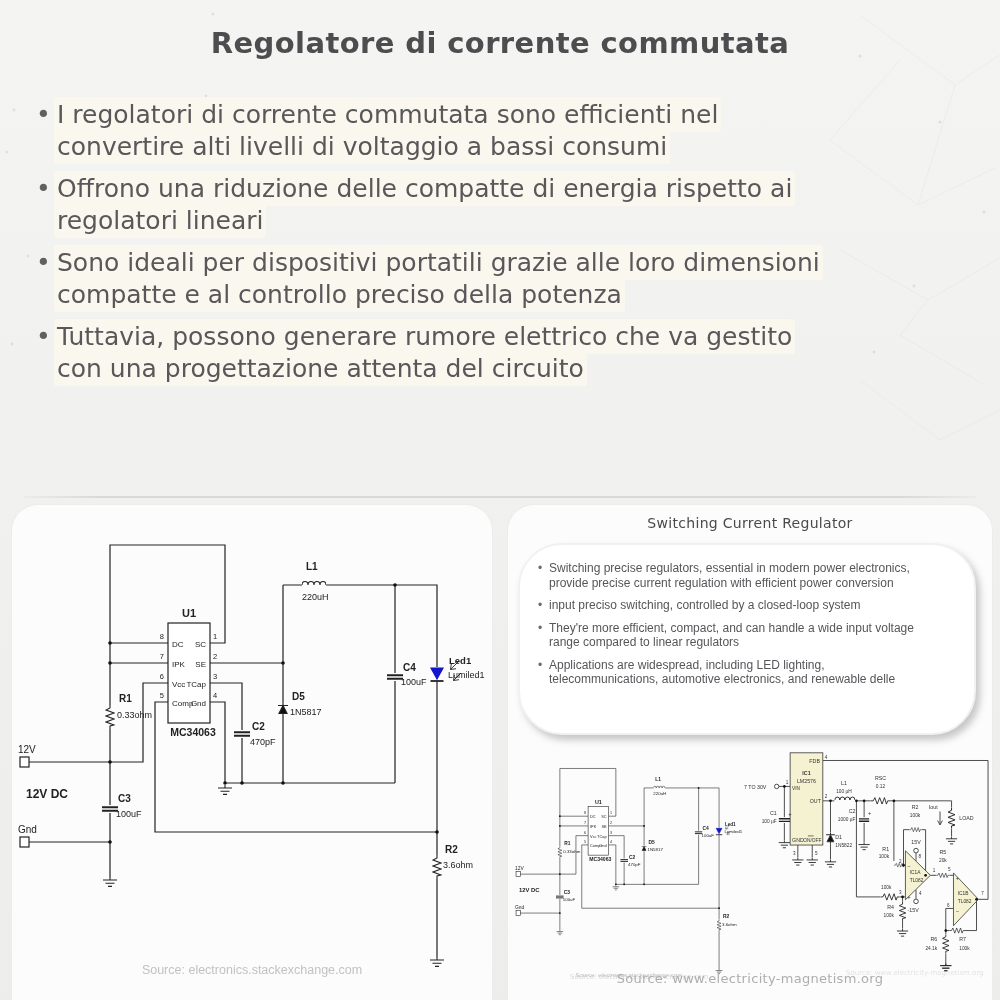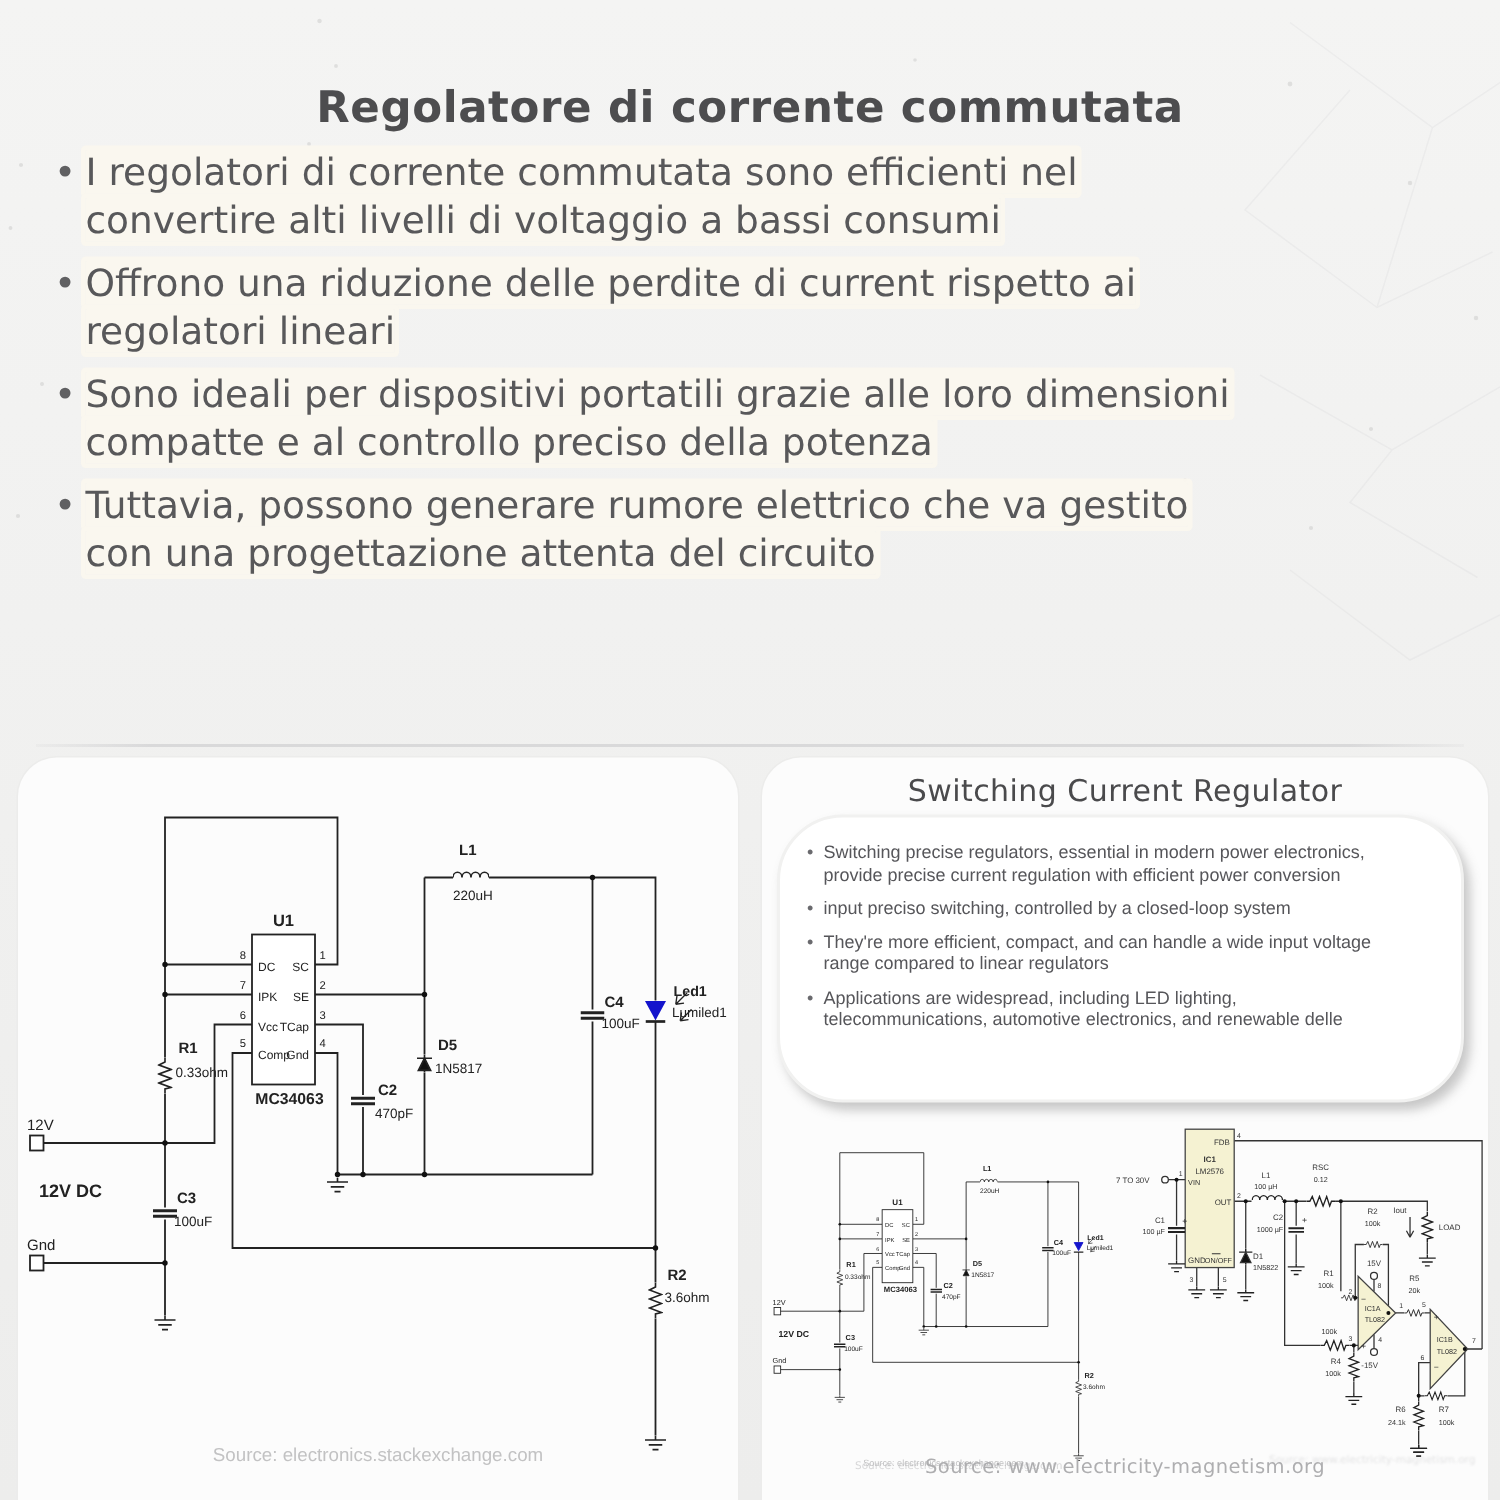--- a/index.html
+++ b/index.html
@@ -1,28 +1,28 @@
 <!DOCTYPE html>
 <html><head>
 <meta charset="utf-8">
 <style>
   html,body{margin:0;padding:0;}
   body{width:1000px;height:1000px;overflow:hidden;background:#efefee;font-family:"DejaVu Sans",sans-serif;}
   .page{position:relative;width:1000px;height:1000px;background:linear-gradient(180deg,#f4f4f3 0%,#f0f0ef 55%,#ededec 100%);}
   .texture{position:absolute;left:0;top:0;z-index:0;pointer-events:none;}
-  .title{position:absolute;top:26px;left:0;width:1000px;text-align:center;font-size:29px;font-weight:bold;color:#4d4d4f;letter-spacing:.4px;z-index:2;margin-top:28px;}
+  .title{position:absolute;top:26px;left:0;width:1000px;text-align:center;font-size:29px;font-weight:bold;color:#4d4d4f;letter-spacing:.4px;z-index:2;}
   .bullets{position:absolute;top:99px;left:36px;width:940px;z-index:2;}
   .b{display:flex;margin-bottom:10px;color:#58585a;font-size:25px;line-height:32px;}
   .b .dot{width:21px;flex:none;color:#606062;}
   .hl{background:rgba(250,247,238,.95);box-shadow:0 0 0 3px rgba(250,247,238,.95);border-radius:1px;}
   .shelf{position:absolute;top:496px;left:24px;width:952px;height:2px;background:linear-gradient(90deg,rgba(215,215,216,.2),#d9d9da 8%,#d9d9da 92%,rgba(215,215,216,.2));z-index:1;}
   .card{position:absolute;top:505px;height:495px;background:#fcfcfc;border-radius:26px 26px 0 0;box-shadow:0 0 0 1px #ececeb;z-index:2;}
   .card-left{left:12px;width:480px;}
   .card-right{left:508px;width:484px;}
-  .panel-title{position:absolute;top:10px;left:0;width:100%;text-align:center;font-size:20px;color:#4a4a4c;letter-spacing:.3px;}
+  .panel-title{position:absolute;top:10px;left:0;width:100%;text-align:center;font-size:14px;color:#4a4a4c;letter-spacing:.3px;}
   .bubble{position:absolute;left:10px;top:38px;width:458px;height:192px;background:#fff;border:2px solid #f1f1f0;border-radius:44px;box-shadow:4px 5px 7px rgba(110,110,110,.38);box-sizing:border-box;padding:16px 12px 0 18px;}
   .eb{display:flex;margin-bottom:8px;font-family:"Liberation Sans",sans-serif;font-size:12px;line-height:14.5px;color:#56565a;}
   .eb .edot{width:11px;flex:none;color:#6a6a6e;}
   .src-main{position:absolute;left:0;top:466px;width:100%;text-align:center;font-size:13px;color:#aeaeb0;letter-spacing:.3px;z-index:5;pointer-events:none;}
   .wm{position:absolute;font-size:7px;color:#b9b9bb;opacity:.55;filter:blur(.4px);z-index:5;white-space:nowrap;}
   .wm-l{left:62px;top:468px;}
   .wm-r{left:338px;top:464px;opacity:.38;filter:blur(.7px);}
   .csvg{position:absolute;z-index:3;}
   svg text{font-family:"Liberation Sans",sans-serif;fill:#222;}
   .t-ref{font-weight:bold;font-size:10px;}
@@ -329,21 +329,21 @@
     <div class="b">
       <span class="dot">•</span>
       <div>
         <div><span class="hl">I regolatori di corrente commutata sono efficienti nel</span></div>
         <div><span class="hl">convertire alti livelli di voltaggio a bassi consumi</span></div>
       </div>
     </div>
     <div class="b">
       <span class="dot">•</span>
       <div>
-        <div><span class="hl">Offrono una riduzione delle perdite di current rispetto ai</span></div>
+        <div><span class="hl">Offrono una riduzione delle compatte di energia rispetto ai</span></div>
         <div><span class="hl">regolatori lineari</span></div>
       </div>
     </div>
     <div class="b">
       <span class="dot">•</span>
       <div>
         <div><span class="hl">Sono ideali per dispositivi portatili grazie alle loro dimensioni</span></div>
         <div><span class="hl">compatte e al controllo preciso della potenza</span></div>
       </div>
     </div>

